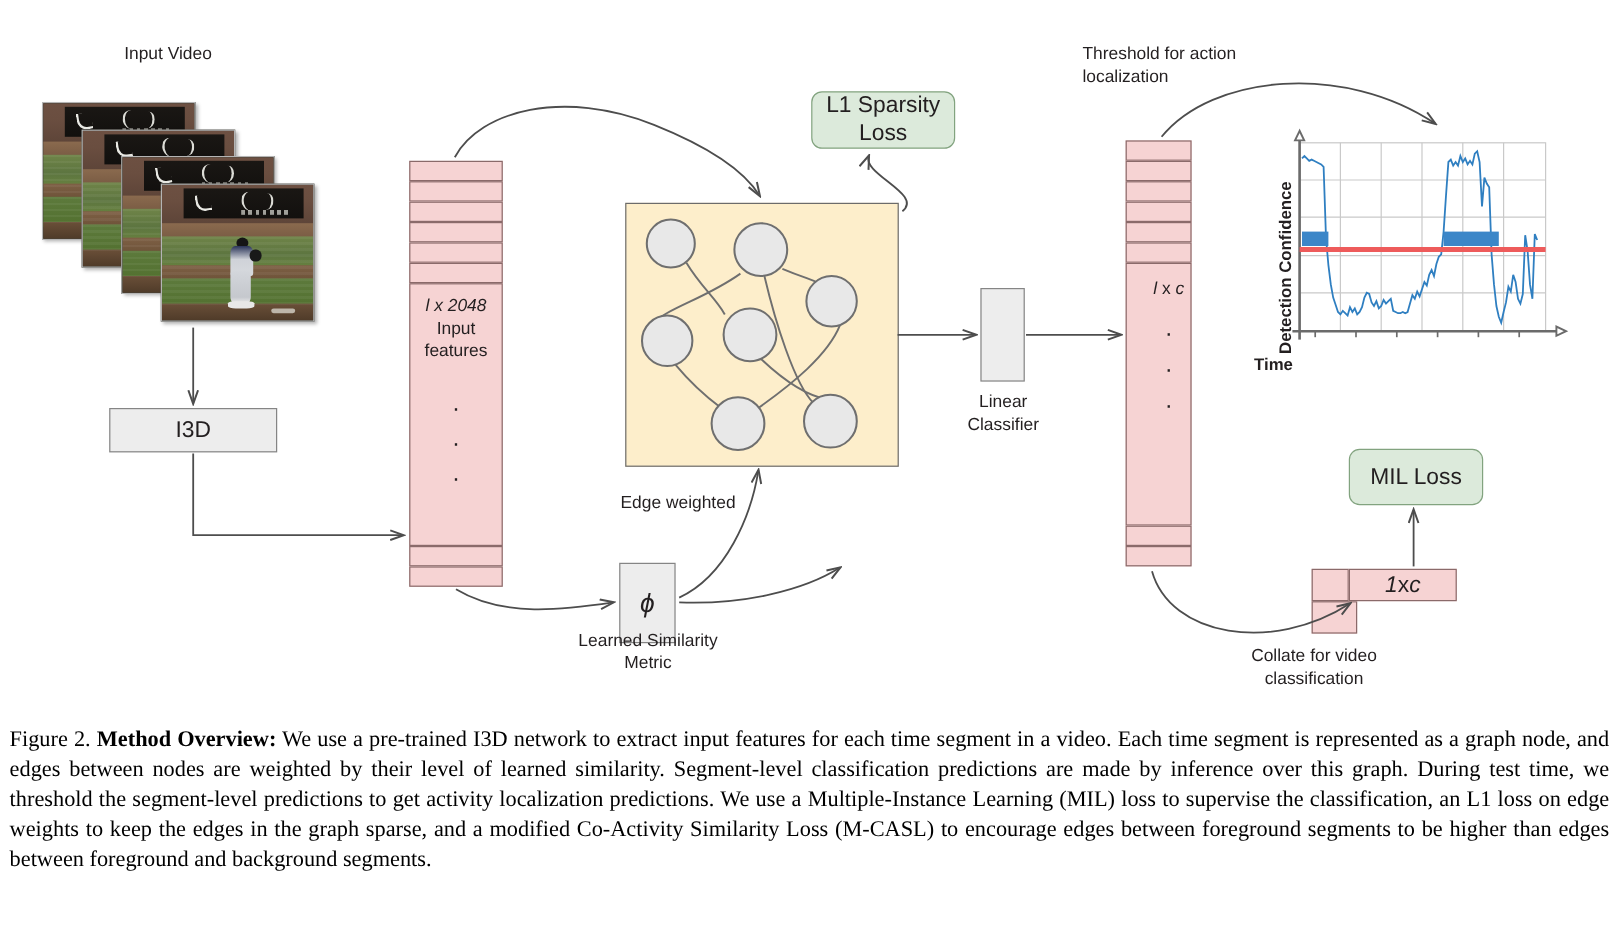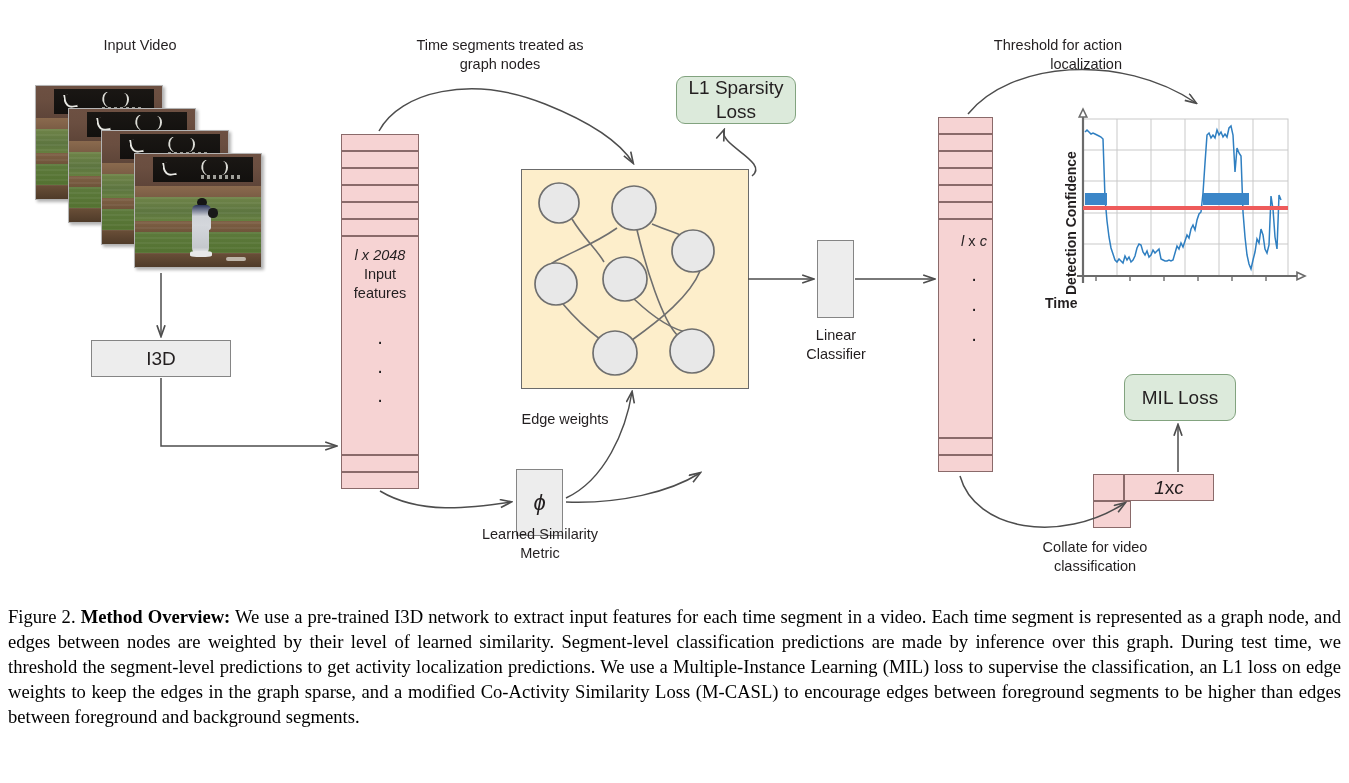--- a/index.html
+++ b/index.html
@@ -195,26 +195,24 @@
     <div class="col-text" style="top:112px;">
       <span class="ital">l</span><span class="ital"> x 2048</span>
     </div>
     <div class="col-text" style="top:131px;">Input</div>
     <div class="col-text" style="top:150px;">features</div>
     <div class="dots" style="top:198px;">·</div>
     <div class="dots" style="top:227px;">·</div>
     <div class="dots" style="top:256px;">·</div>
   </div>
 
-  <div class="lbl abs" style="left:400px;top:36px;width:200px;">Time segments treated as
-graph nodes</div>
 
   <div class="yellow-box abs" style="left:521px;top:169px;width:226px;height:218px;"></div>
 
-  <div class="lbl abs" style="left:465px;top:410px;width:200px;">Edge weights</div>
+  <div class="lbl abs" style="left:465px;top:410px;width:200px;">Edge weighted</div>
 
   <div class="box green-box" style="left:676px;top:76px;width:120px;height:48px;white-space:pre-line;">L1 Sparsity
 Loss</div>
 
 
   <div class="box green-box" style="left:1124px;top:374px;width:112px;height:47px;">MIL Loss</div>
 
   <div class="box gray-box" style="left:516px;top:469px;width:47px;height:67px;font-size:22px;font-style:italic;">
     <span>ϕ</span>
   </div>
@@ -250,21 +248,21 @@
       <span class="ital">1</span>
         <span> x </span>
         <span class="ital">c</span>
     </div>
     <div class="pink-cell" style="left:121px;top:0;width:38px;height:27px;"></div>
   </div>
 
   <div class="lbl abs" style="left:1000px;top:538px;width:190px;">Collate for video
 classification</div>
 
-  <div class="lbl abs" style="left:942px;top:36px;width:180px;text-align:right;">Threshold for action
+  <div class="lbl abs" style="left:902px;top:36px;width:180px;text-align:left;">Threshold for action
 localization</div>
 
   <div class="chartwrap" style="left:1045px;top:105px;width:265px;height:215px;">
     <div class="ylab" style="left:18px;top:190px;">Detection Confidence</div>
     <div class="xlab" style="left:0;top:190px;">Time</div>
     <svg width="265" height="185" viewBox="0 0 265 185" style="position:absolute;left:0;top:0;">
 
       <rect x="38" y="14" width="205" height="157" fill="#ffffff" stroke="#c9c9c9" stroke-width="1"></rect>
 
       <g stroke="#c9c9c9" stroke-width="1">

